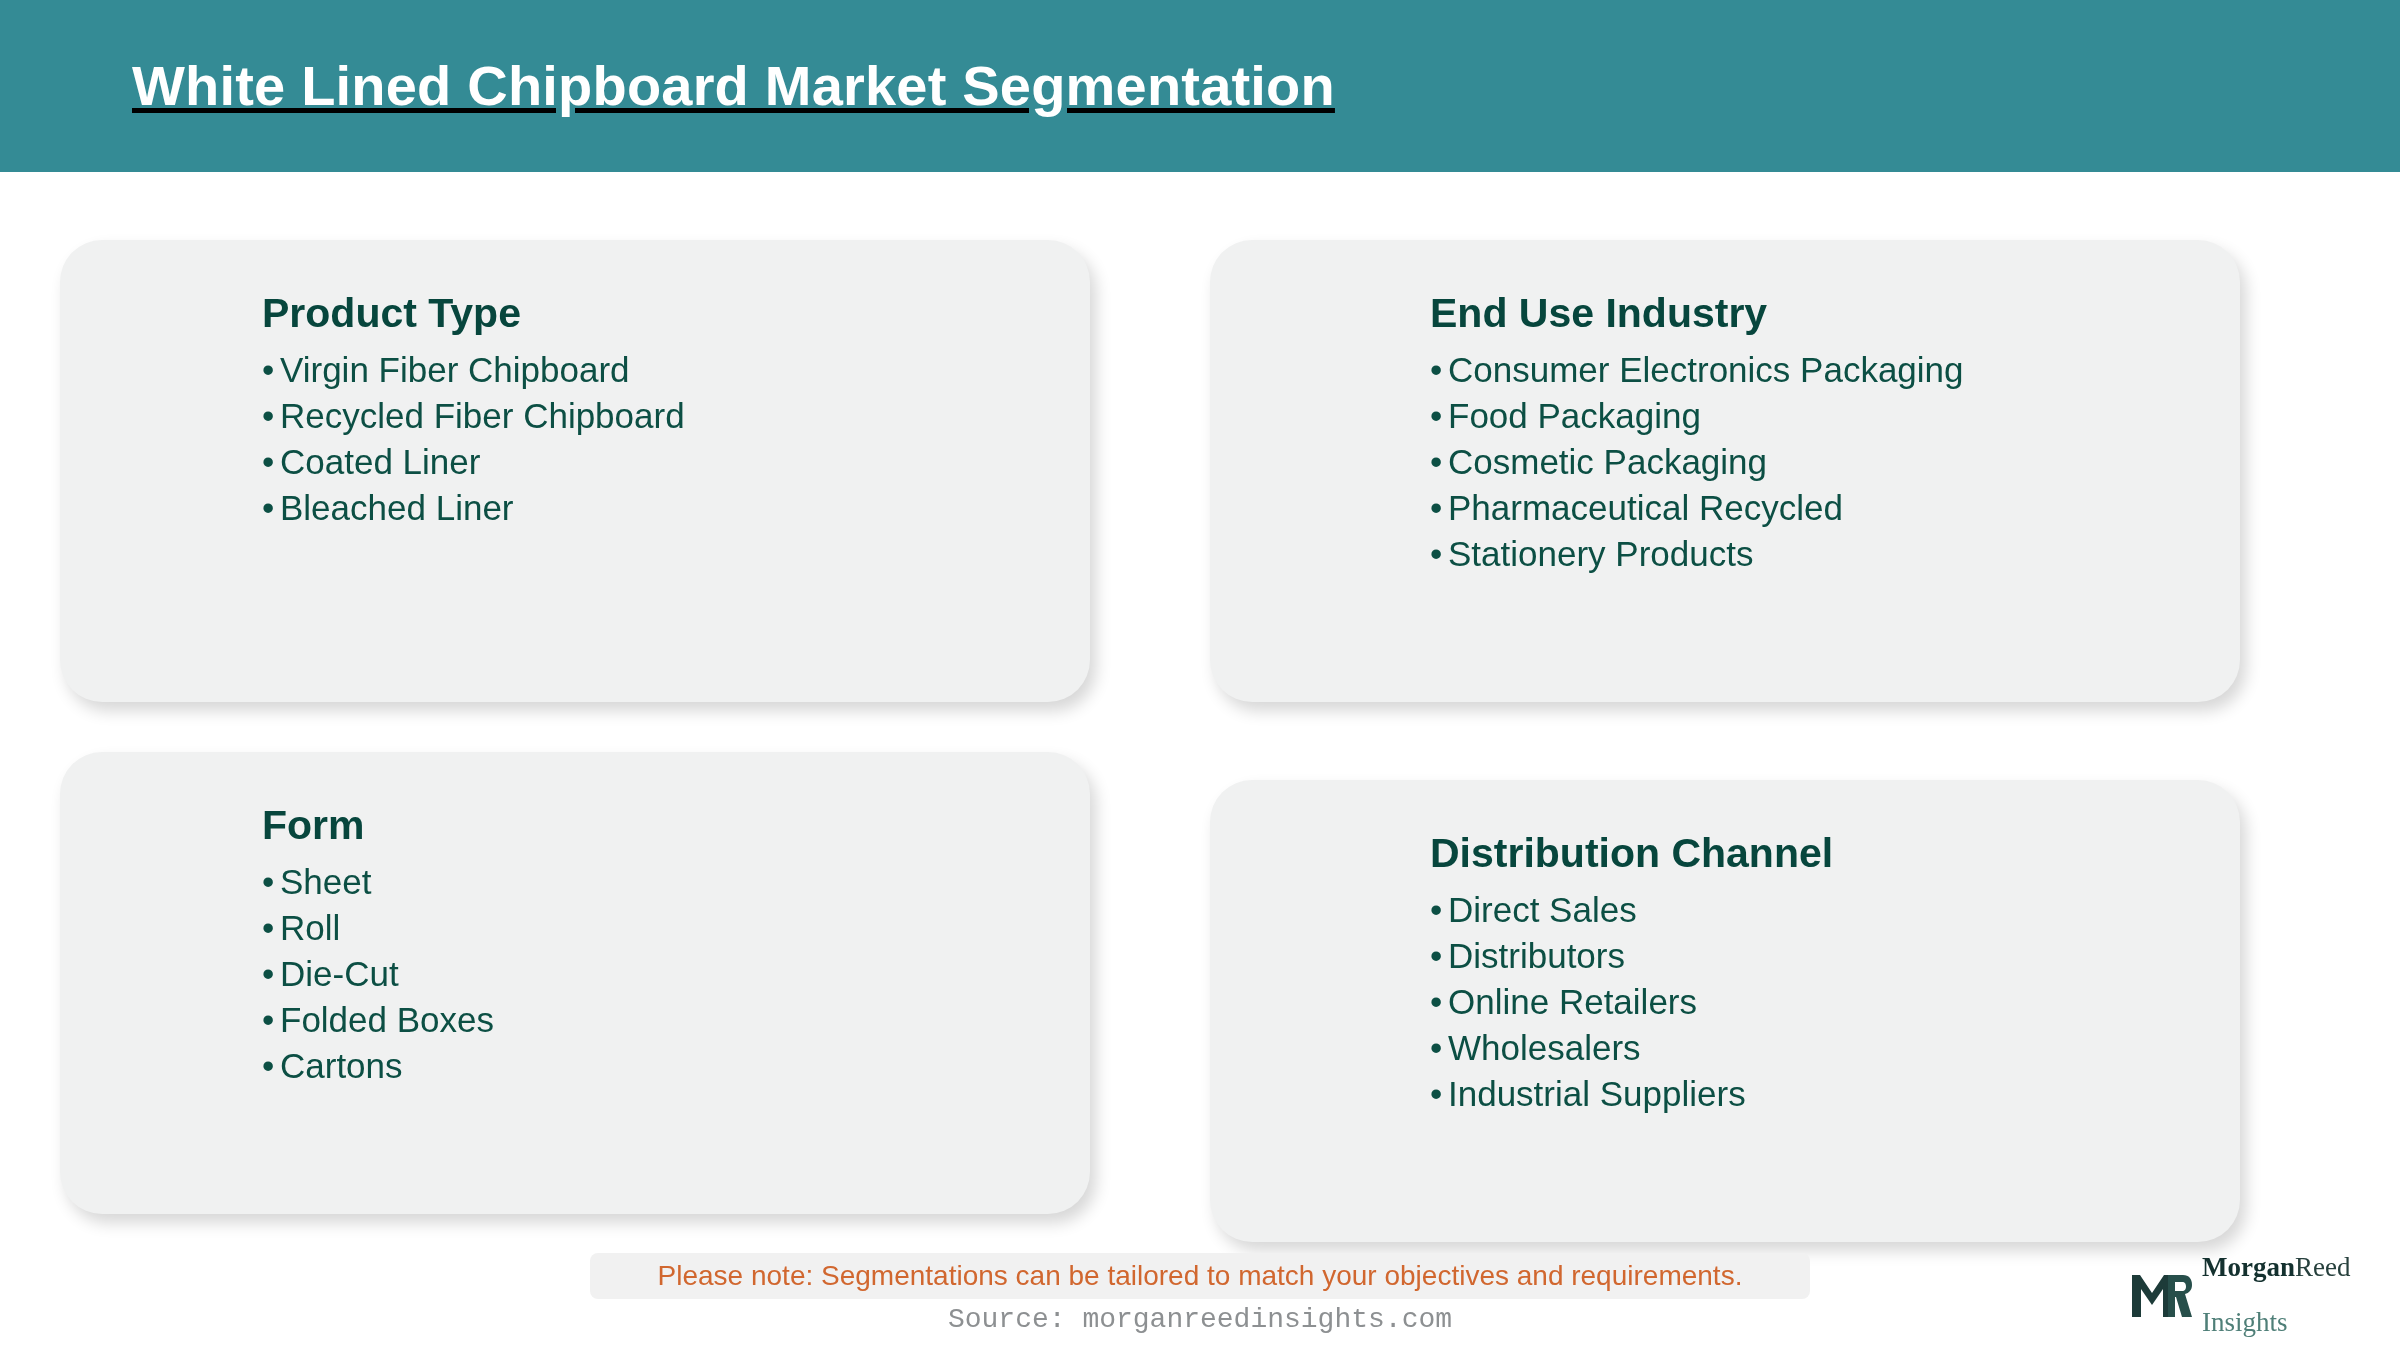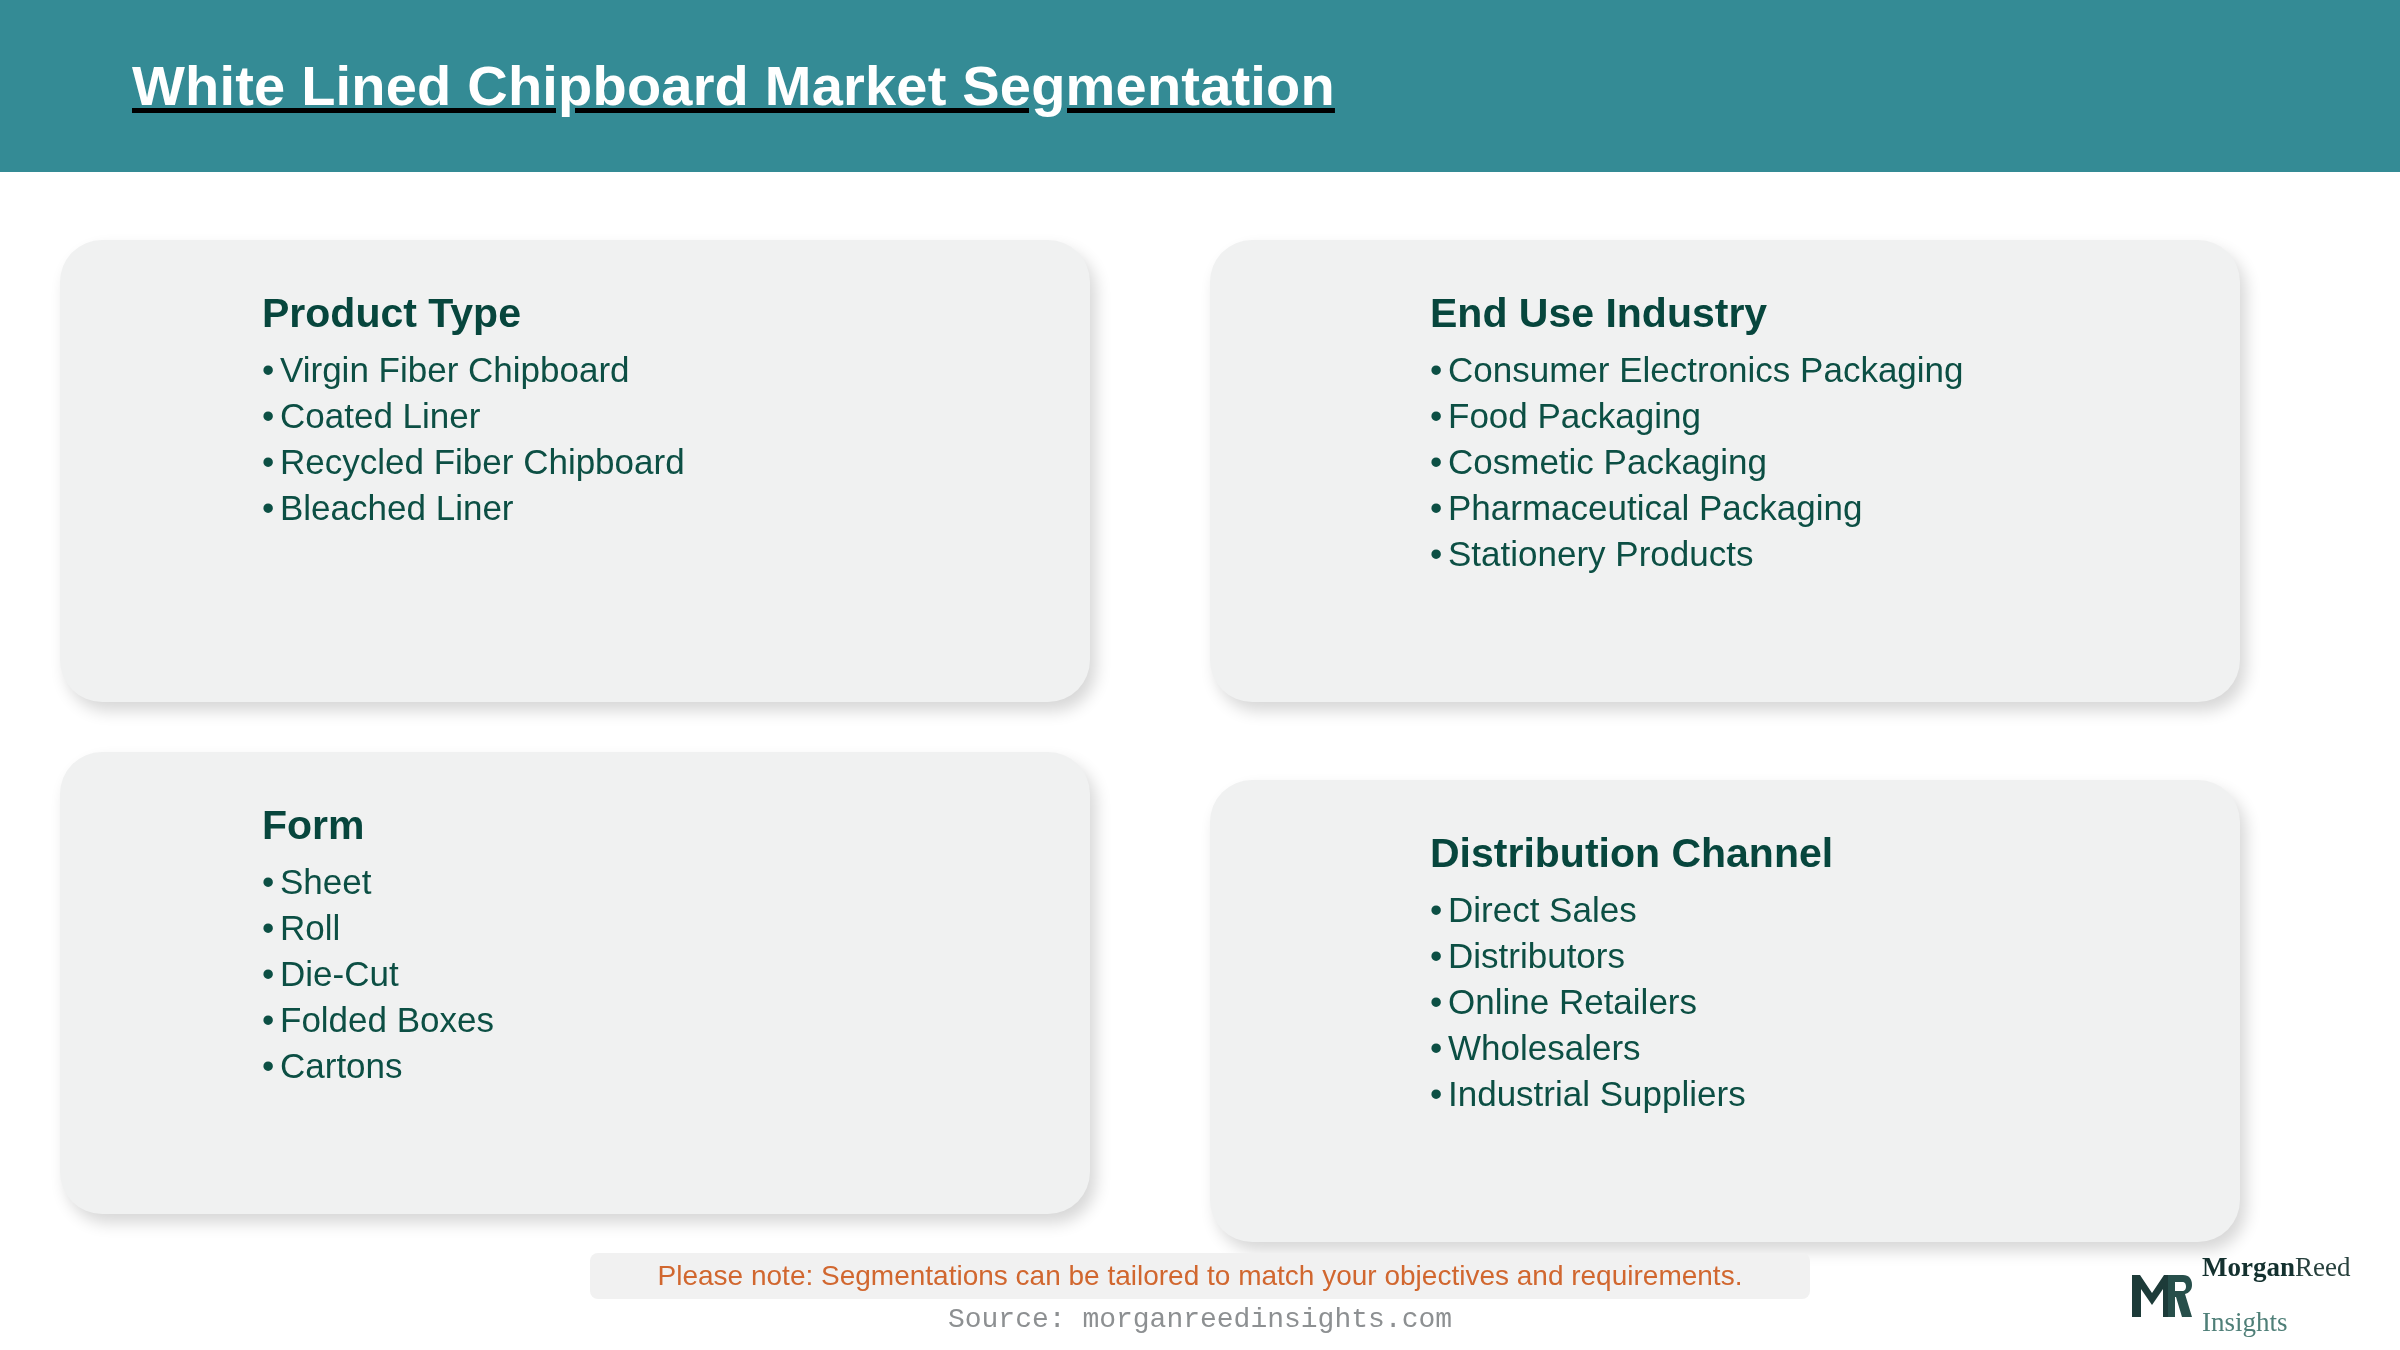--- a/index.html
+++ b/index.html
@@ -176,35 +176,35 @@
   <h1 class="header-title">White Lined Chipboard Market Segmentation</h1>
 </div>
 
 <div class="cards-area">
 
   <div class="card card-pt">
     <div class="card-inner">
       <div class="card-title">Product Type</div>
       <ul class="card-list">
         <li><span class="bullet">•</span><span>Virgin Fiber Chipboard</span></li>
+        <li><span class="bullet">•</span><span>Recycled Fiber Chipboard</span></li>
         <li><span class="bullet">•</span><span>Coated Liner</span></li>
-        <li><span class="bullet">•</span><span>Recycled Fiber Chipboard</span></li>
         <li><span class="bullet">•</span><span>Bleached Liner</span></li>
       </ul>
     </div>
   </div>
 
   <div class="card card-eu">
     <div class="card-inner">
       <div class="card-title">End Use Industry</div>
       <ul class="card-list">
         <li><span class="bullet">•</span><span>Consumer Electronics Packaging</span></li>
         <li><span class="bullet">•</span><span>Food Packaging</span></li>
         <li><span class="bullet">•</span><span>Cosmetic Packaging</span></li>
-        <li><span class="bullet">•</span><span>Pharmaceutical Packaging</span></li>
+        <li><span class="bullet">•</span><span>Pharmaceutical Recycled</span></li>
         <li><span class="bullet">•</span><span>Stationery Products</span></li>
       </ul>
     </div>
   </div>
 
   <div class="card card-fm">
     <div class="card-inner">
       <div class="card-title">Form</div>
       <ul class="card-list">
         <li><span class="bullet">•</span><span>Sheet</span></li>

